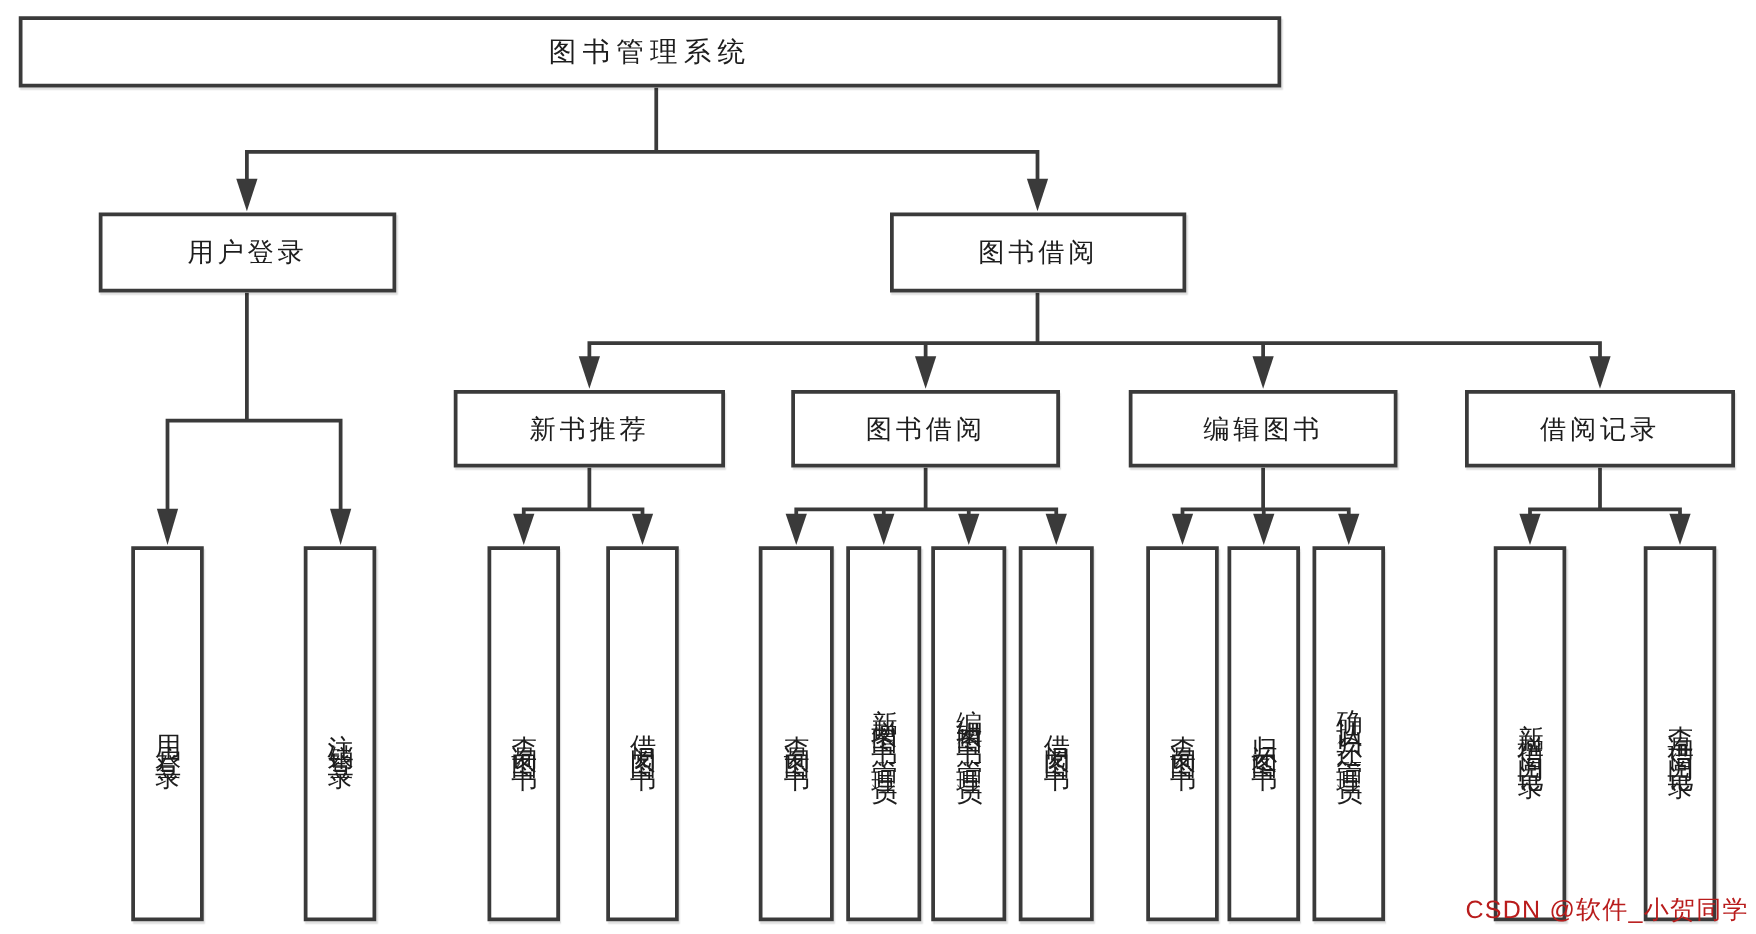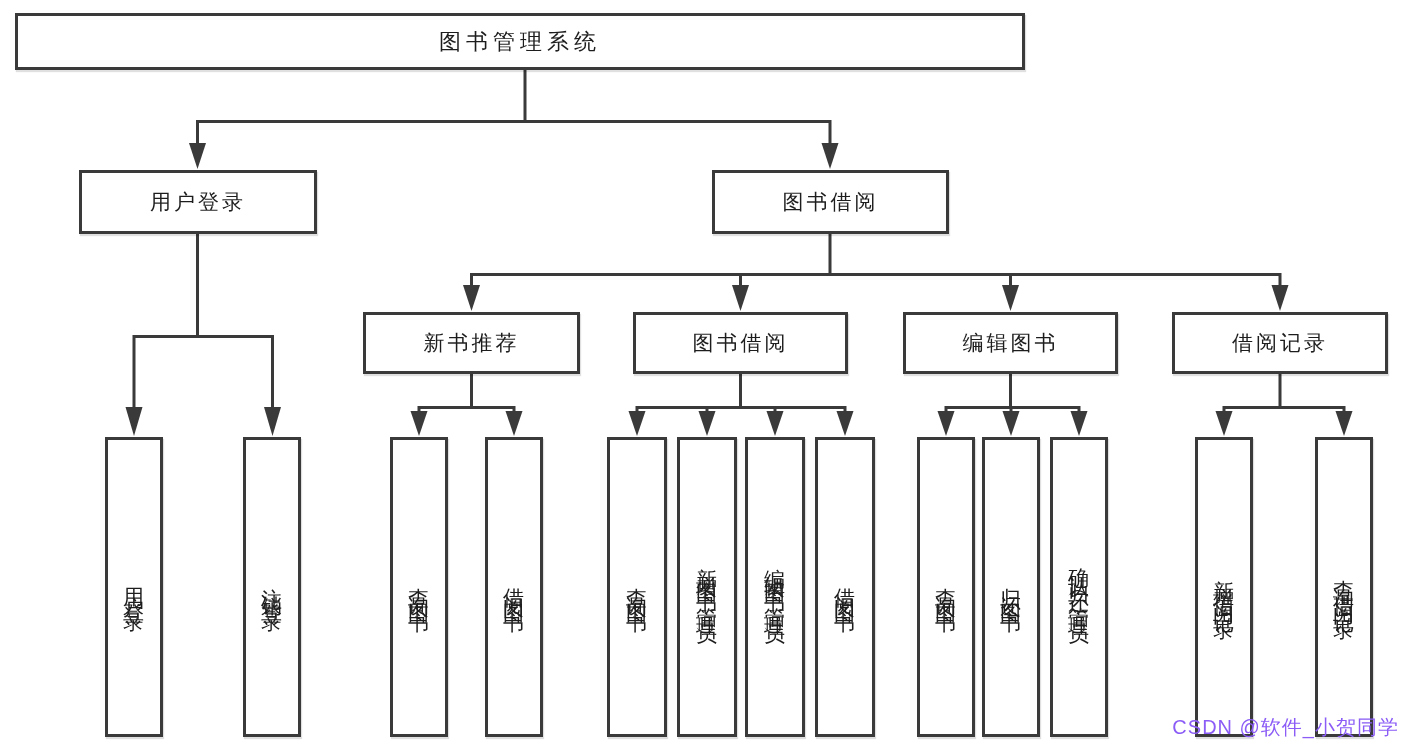--- a/index.html
+++ b/index.html
@@ -50,21 +50,21 @@
     font-size: 21px;
     letter-spacing: 8px;
     line-height: 1;
     white-space: nowrap;
   }
   .watermark {
     position: absolute;
     right: 6px;
     bottom: 6px;
     z-index: 3;
-    color: #8b5cf6;
+    color: #b91c1c;
     font-size: 20px;
     letter-spacing: 1px;
     white-space: nowrap;
   }
 </style>
 </head>
 <body>
 
 <div class="stage">
 

